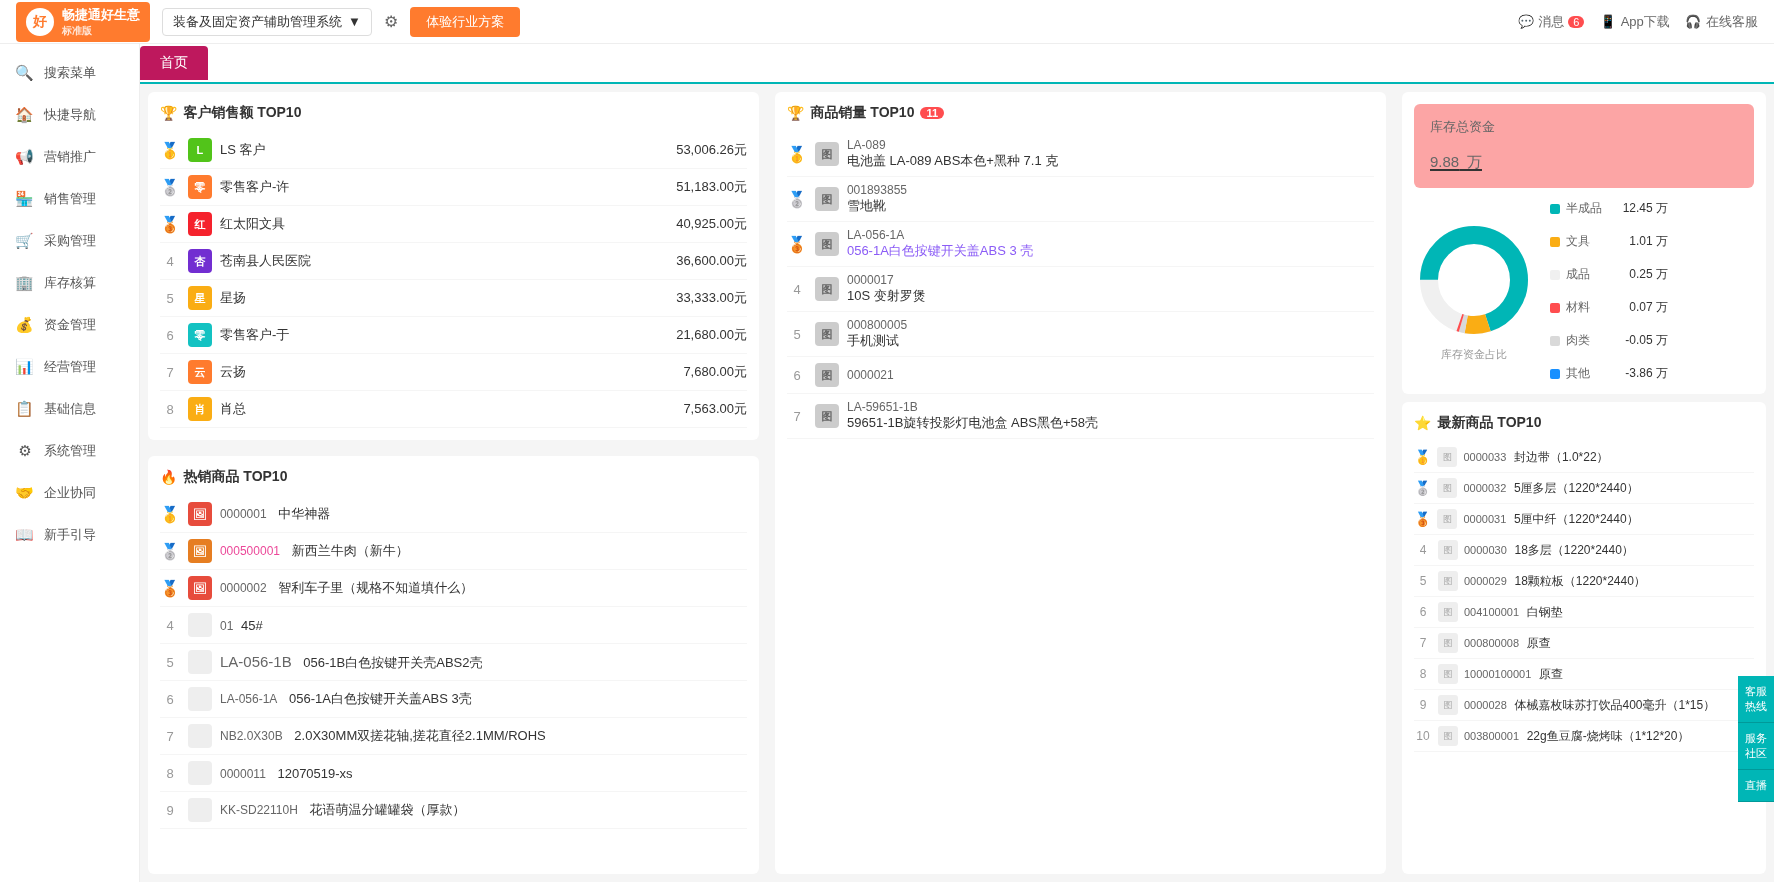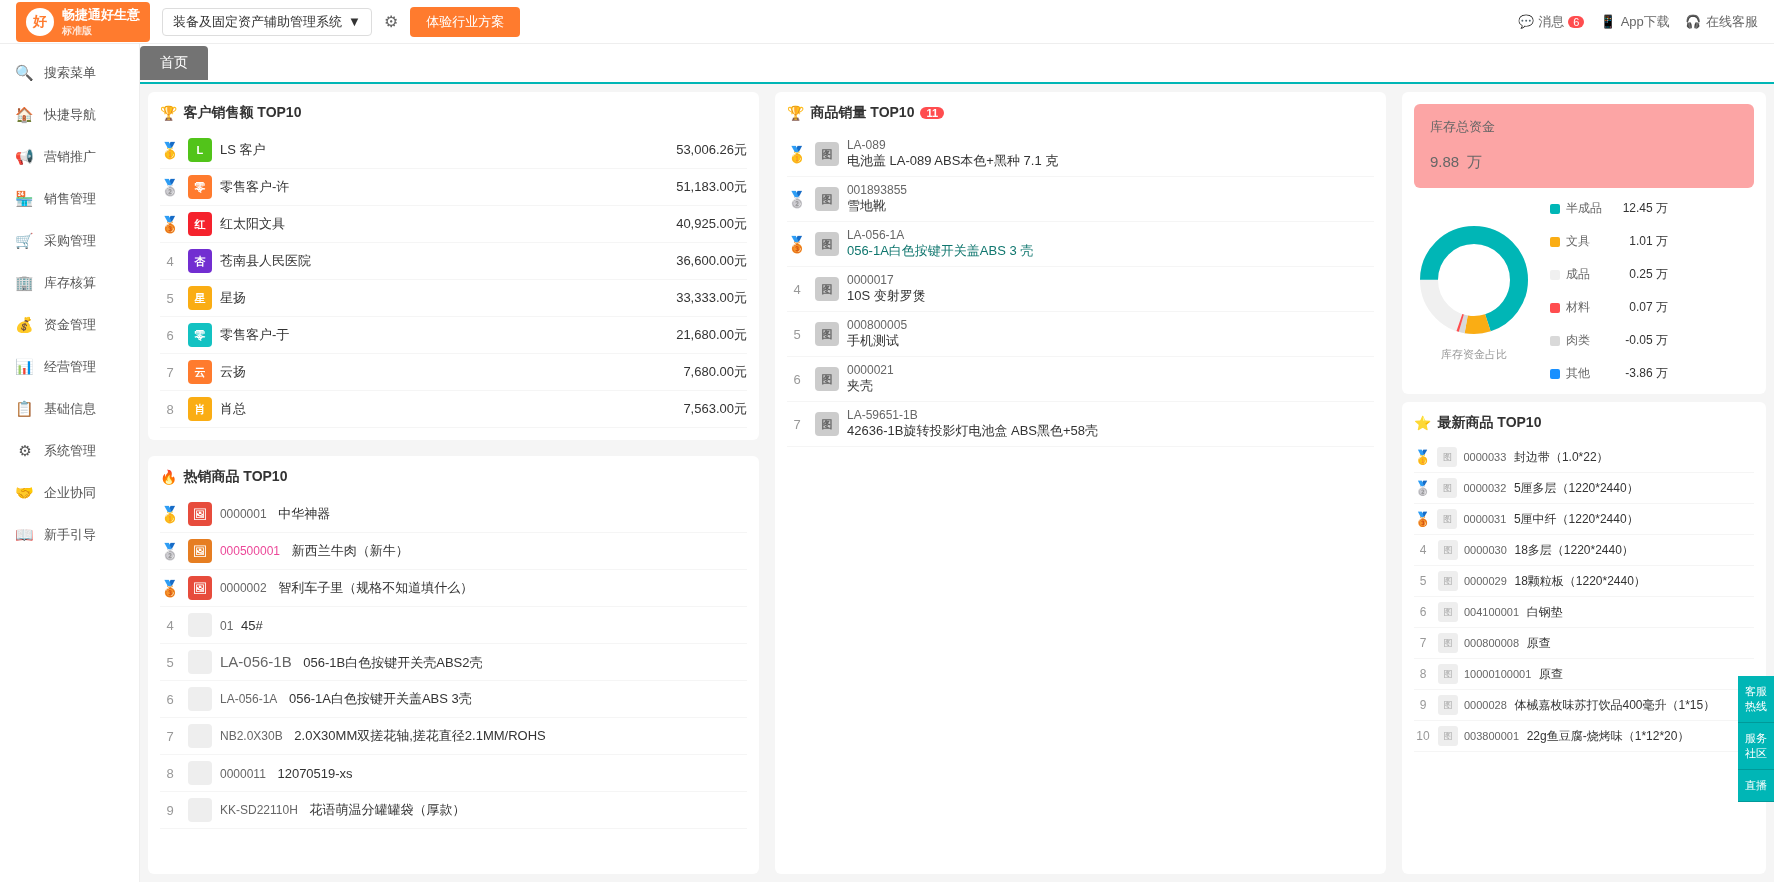--- a/index.html
+++ b/index.html
@@ -23,37 +23,37 @@
     .sidebar { width: 140px; background: #fff; border-right: 1px solid #eee; display: flex; flex-direction: column; padding-top: 8px; flex-shrink: 0; }
     .sidebar-item { display: flex; align-items: center; gap: 10px; padding: 12px 16px; cursor: pointer; color: #555; font-size: 13px; }
     .sidebar-icon { width: 18px; height: 18px; display: flex; align-items: center; justify-content: center; font-size: 15px; }
 
     
     .content { flex: 1; overflow: hidden; display: flex; flex-direction: column; }
 
     
     .nav-tabs { height: 40px; background: #fff; display: flex; align-items: center; border-bottom: 2px solid #00b6b6; flex-shrink: 0; }
     .nav-tab { padding: 8px 20px; cursor: pointer; font-size: 14px; color: #333; }
-    .nav-tab.active { background: #737373; color: #fff; border-radius: 4px 4px 0 0; }
+    .nav-tab.active { background: #be185d; color: #fff; border-radius: 4px 4px 0 0; }
 
     
     .panel { background: #fff; margin: 8px; border-radius: 6px; padding: 12px; overflow: hidden; }
     .panel-title { font-size: 14px; font-weight: bold; color: #333; margin-bottom: 10px; display: flex; align-items: center; gap: 6px; }
     .panel-title .count-badge { background: #ff4d4f; color: #fff; border-radius: 10px; padding: 0 6px; font-size: 11px; }
 
     
     .rank-row { display: flex; align-items: center; padding: 6px 0; border-bottom: 1px solid #f5f5f5; gap: 8px; }
     .rank-avatar { width: 24px; height: 24px; border-radius: 4px; display: flex; align-items: center; justify-content: center; font-size: 11px; font-weight: bold; color: #fff; flex-shrink: 0; }
     .rank-name { flex: 1; color: #333; font-size: 13px; overflow: hidden; text-overflow: ellipsis; white-space: nowrap; }
     .rank-amount { color: #333; font-size: 13px; font-weight: 500; }
 
     
     .inventory-card { background: #fca5a5; border-radius: 6px; padding: 14px 16px; }
     .inventory-title { font-size: 13px; color: #666; margin-bottom: 6px; }
-    .inventory-amount { font-size: 28px; font-weight: bold; color: #333; }
+    .inventory-amount { font-size: 28px; font-weight: bold; color: #333; text-decoration: underline; }
     .inventory-amount span { font-size: 15px; font-weight: normal; color: #666; }
 
     
     .chart-section { display: flex; align-items: center; gap: 16px; }
     .legend { display: flex; flex-direction: column; gap: 16px; font-size: 12px; }
     .legend-item { display: flex; align-items: center; gap: 6px; }
     .legend-dot { width: 10px; height: 10px; border-radius: 2px; flex-shrink: 0; }
     .legend-label { color: #666; flex: 1; }
     .legend-value { color: #333; font-weight: 500; min-width: 60px; text-align: right; }
     .chart-label { font-size: 11px; color: #999; margin-top: 4px; }
@@ -337,21 +337,21 @@
     <div style="flex:1;">
       <div style="font-size:12px;color:#666;">001893855</div>
       <div style="font-size:13px;color:#333;">雪地靴</div>
     </div>
   </div>
               <div class="rank-row">
     <span style="color:#cd7f32;font-size:16px;">🥉</span>
     <div class="rank-avatar" style="background:#ccc;color:#666;">图</div>
     <div style="flex:1;">
       <div style="font-size:12px;color:#666;">LA-056-1A</div>
-      <div style="font-size:13px;color:#0f766e;">056-1A白色按键开关盖ABS 3 壳</div>
+      <div style="font-size:13px;color:#8b5cf6;">056-1A白色按键开关盖ABS 3 壳</div>
     </div>
   </div>
               <div class="rank-row">
     <span style="width:20px;text-align:center;color:#999;">4</span>
     <div class="rank-avatar" style="background:#ccc;color:#666;">图</div>
     <div style="flex:1;">
       <div style="font-size:12px;color:#666;">0000017</div>
       <div style="font-size:13px;color:#333;">10S 变射罗煲</div>
     </div>
   </div>
@@ -361,29 +361,28 @@
     <div style="flex:1;">
       <div style="font-size:12px;color:#666;">000800005</div>
       <div style="font-size:13px;color:#333;">手机测试</div>
     </div>
   </div>
               <div class="rank-row">
     <span style="width:20px;text-align:center;color:#999;">6</span>
     <div class="rank-avatar" style="background:#ccc;color:#666;">图</div>
     <div style="flex:1;">
       <div style="font-size:12px;color:#666;">0000021</div>
-      <div style="font-size:13px;color:#333;">夹壳</div>
     </div>
   </div>
               <div class="rank-row">
     <span style="width:20px;text-align:center;color:#999;">7</span>
     <div class="rank-avatar" style="background:#ccc;color:#666;">图</div>
     <div style="flex:1;">
       <div style="font-size:12px;color:#666;">LA-59651-1B</div>
-      <div style="font-size:13px;color:#333;">42636-1B旋转投影灯电池盒 ABS黑色+58壳</div>
+      <div style="font-size:13px;color:#333;">59651-1B旋转投影灯电池盒 ABS黑色+58壳</div>
     </div>
   </div>
             </div>
         </div>
       </div>
 
       <div style="display:flex;flex-direction:column;background:#f5f5f5;">
 
         <div style="background:#fff;margin:8px 8px 0 8px;border-radius:6px;padding:12px;">
           <div class="inventory-card">

